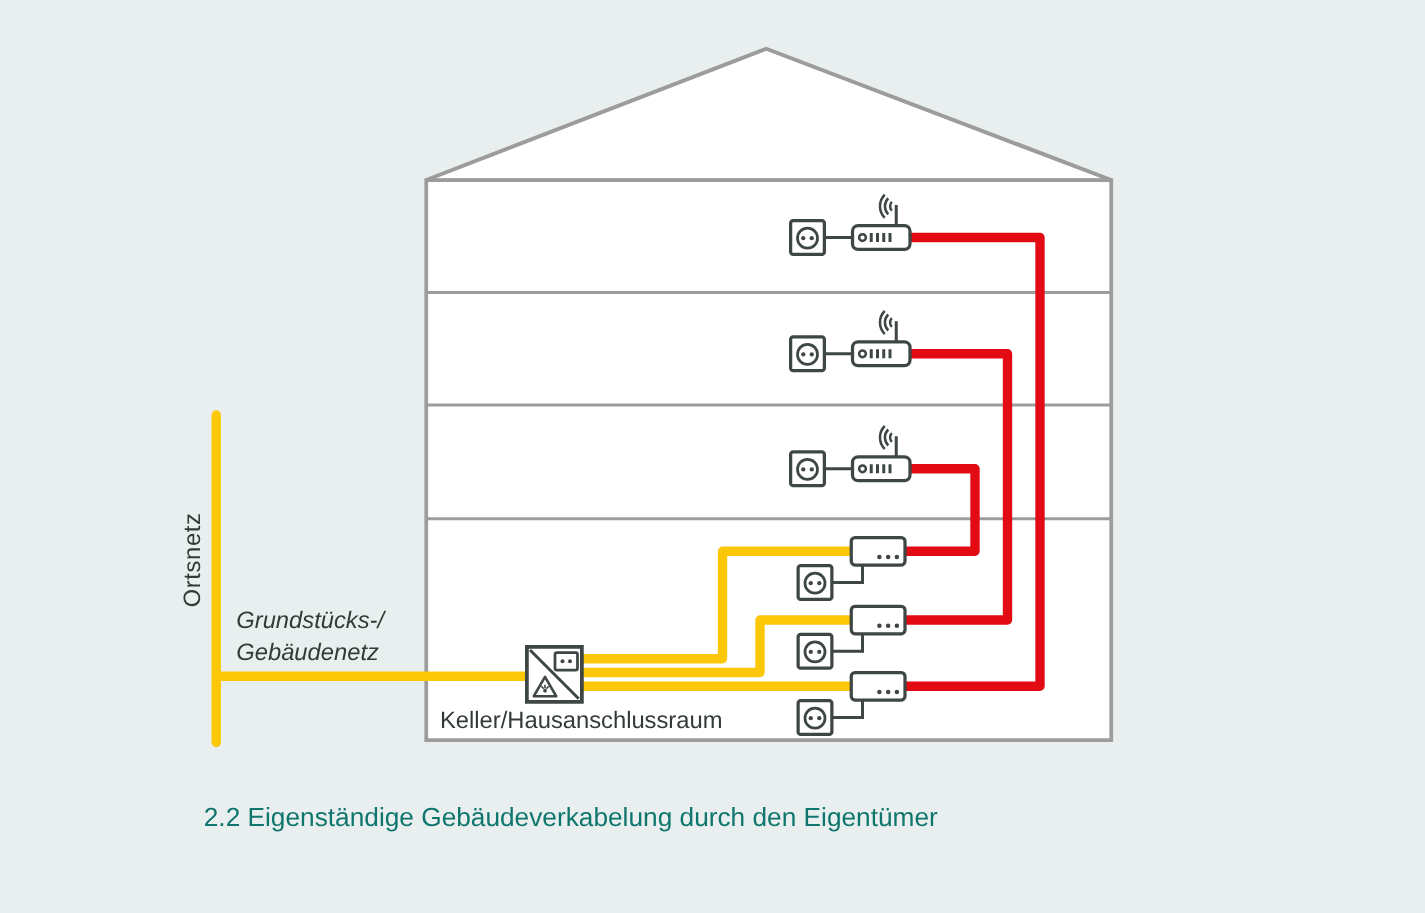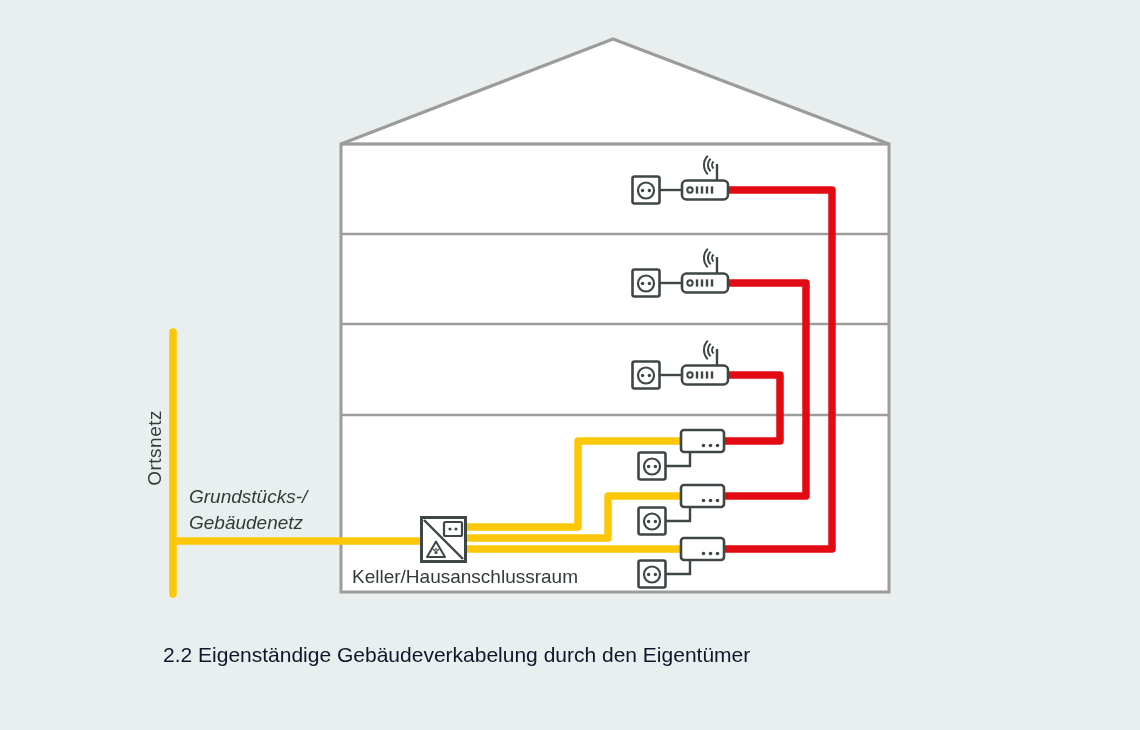--- a/index.html
+++ b/index.html
@@ -23,21 +23,21 @@
   }
   .lbl-vertical{
     writing-mode:vertical-rl;
     transform:rotate(180deg);
     letter-spacing:0.5px;
   }
   .caption{
     position:absolute;
     left:163px;top:643px;
     font-size:21px;
-    color:#0f172a;
+    color:#0f766e;
     white-space:nowrap;
   }
 </style>
 </head>
 <body>
 
 <div class="stage">
 
   <svg width="1140" height="730" viewBox="0 0 1140 730">
     <defs>

